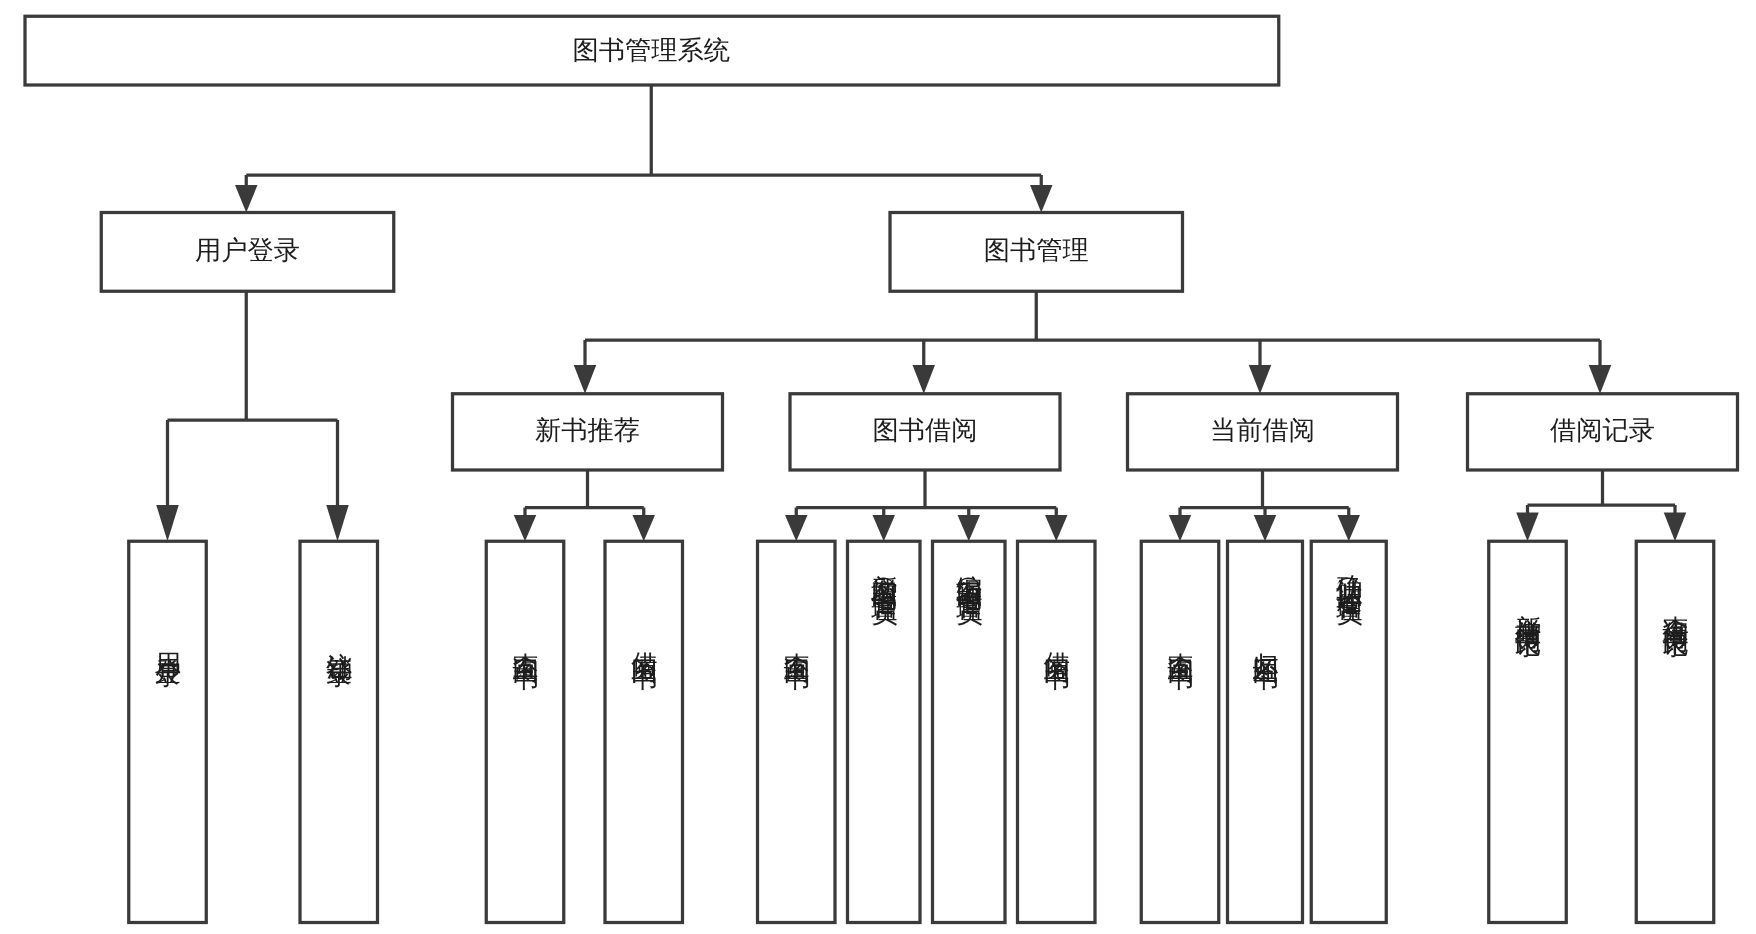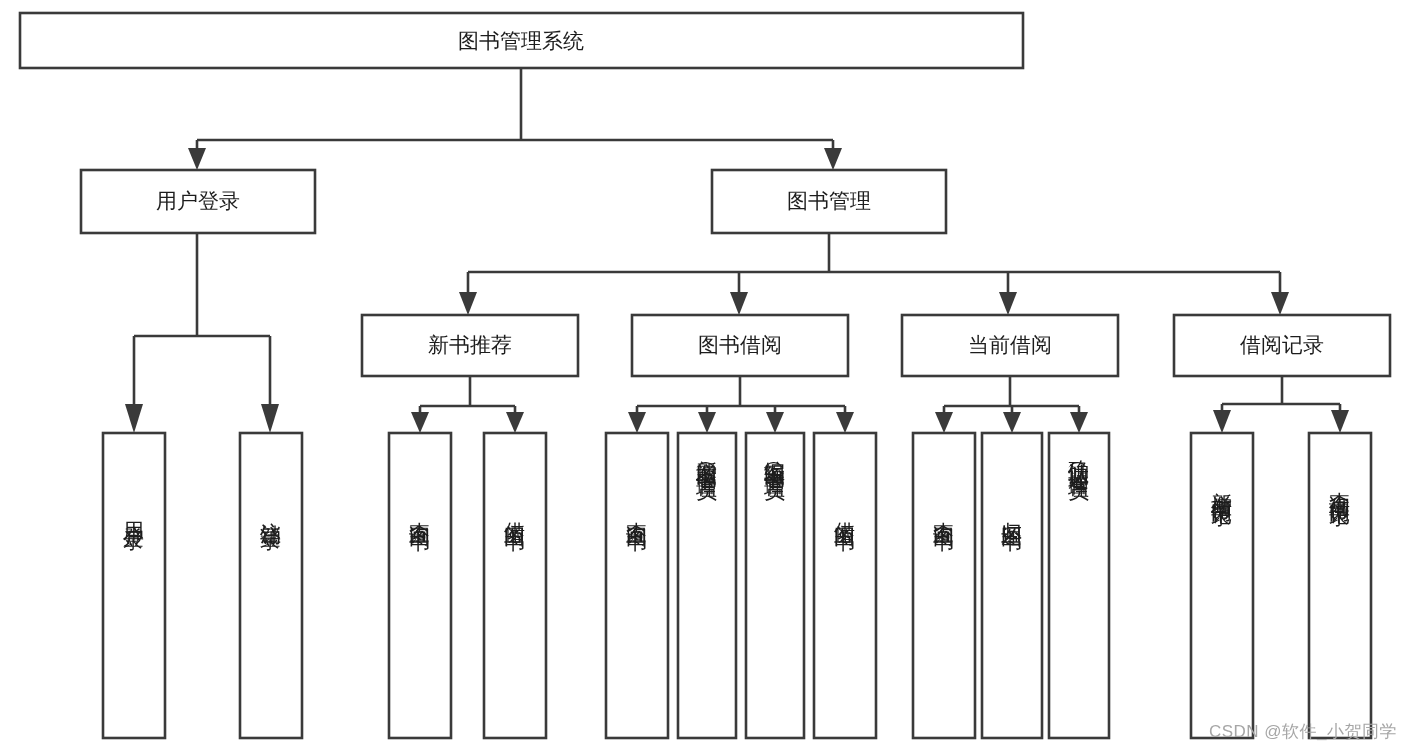--- a/index.html
+++ b/index.html
@@ -234,14 +234,13 @@
     <span class="node-label-v" style="margin-top:10px;">确认归还（管理员）</span>
   </div>
 
   <div class="vlabel-wrap" style="left:1191px; top:433px; width:62px; height:305px;">
     <span class="node-label-v" style="margin-top:42px;">新增借阅记录</span>
   </div>
   <div class="vlabel-wrap" style="left:1309px; top:433px; width:62px; height:305px;">
     <span class="node-label-v" style="margin-top:42px;">查询借阅记录</span>
   </div>
 
-  <div class="watermark">CSDN @软件_小贺同学</div>
 </div>
 
 </body></html>

